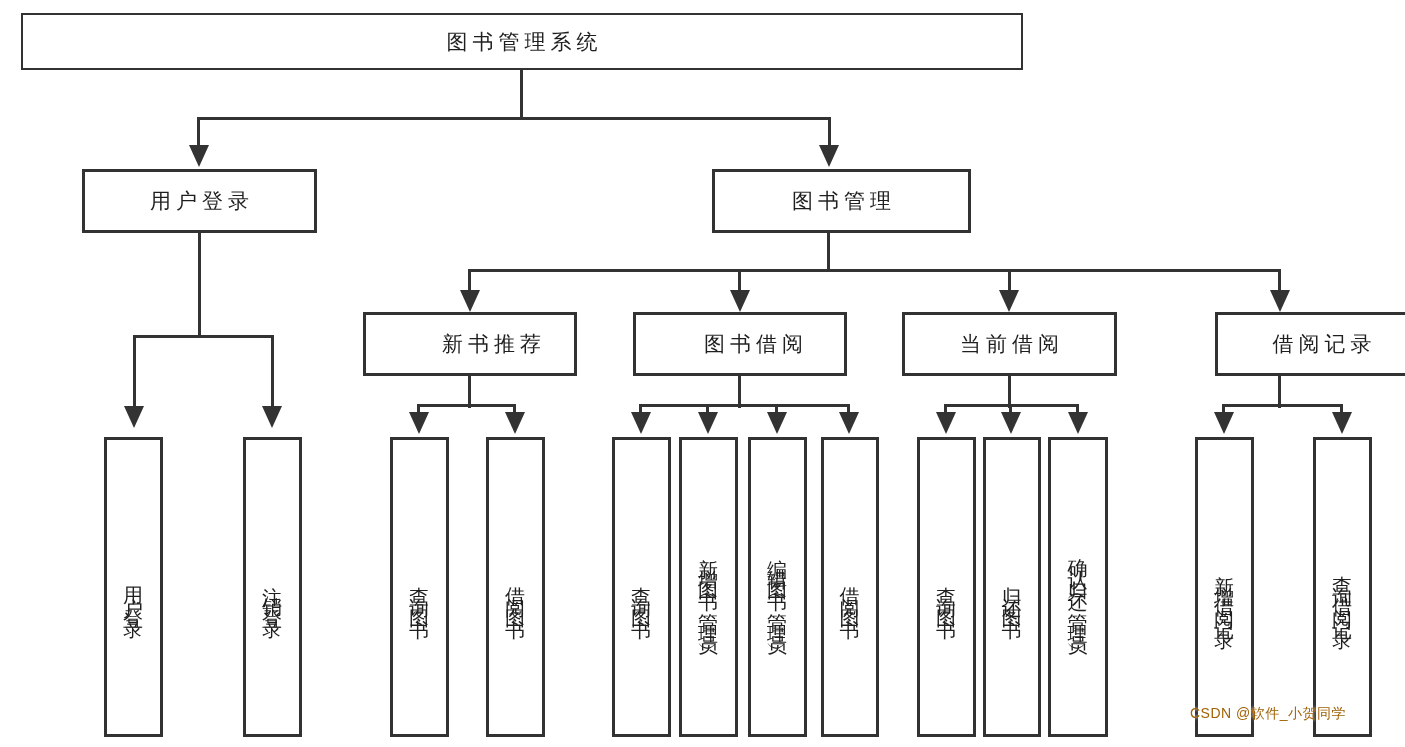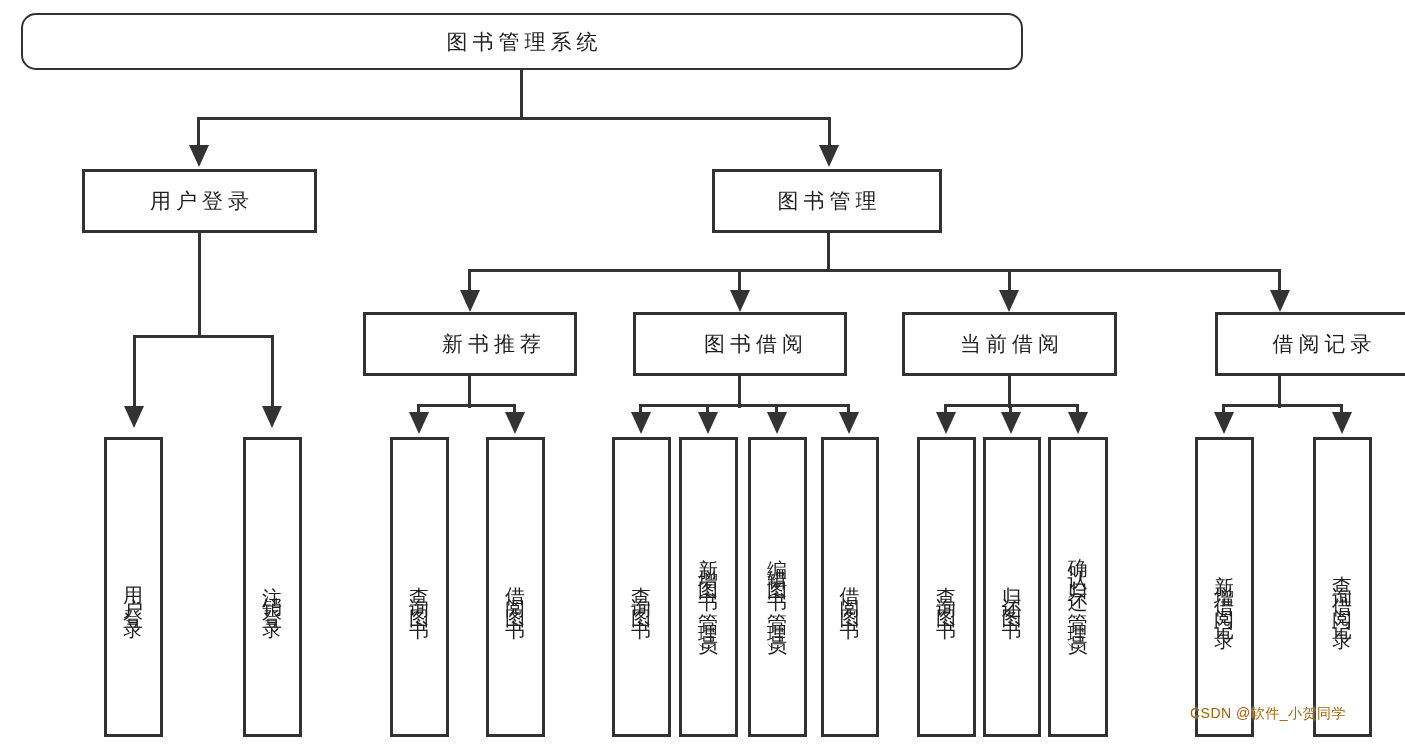--- a/index.html
+++ b/index.html
@@ -11,21 +11,21 @@
   .ln { position:absolute; width:3px; background:#333333; }
   .lh { position:absolute; height:3px; background:#333333; }
   
   .tri { position:absolute; width:0; height:0;
          border-left:10px solid transparent; border-right:10px solid transparent;
          border-top:22px solid #333333; }
   
   .node { position:absolute; box-sizing:border-box; border:3px solid #323232;
           background:#ffffff; display:flex; align-items:center; justify-content:center;
           font-size:21px; letter-spacing:5px; padding-left:5px; white-space:nowrap; }
-  .node.root { border-width:2px;border-radius:15px; }
+  .node.root { border-width:2px; }
   .vnode { padding-left:0; }
   .vnode span { writing-mode:vertical-rl; text-orientation:mixed;
                 font-size:20px; line-height:1; letter-spacing:11px; margin-bottom:-11px; }
   .watermark { position:absolute; left:1190px; top:705px; z-index:5;
                font-size:14px; letter-spacing:0.5px; color:#a16207;
                text-shadow:0 0 3px #ffffff; white-space:nowrap; }
 </style>
 </head>
 <body>
 
@@ -89,21 +89,21 @@
   <div class="tri" style="left:1214px;top:412px;"></div>
   <div class="tri" style="left:1332px;top:412px;"></div>
 
   <div class="node root" style="left:21px;top:13px;width:1002px;height:57px;">
       <span>图书管理系统</span>
     </div>
 
   <div class="node" style="left:82px;top:169px;width:235px;height:64px;">
       <span>用户登录</span>
     </div>
-  <div class="node" style="left:712px;top:169px;width:230px;height:64px;">
+  <div class="node" style="left:712px;top:169px;width:259px;height:64px;">
       <span>图书管理</span>
     </div>
 
   <div class="node" style="left:363px;top:312px;width:214px;height:64px;padding-left:48px;">
       <span>新书推荐</span>
     </div>
   <div class="node" style="left:633px;top:312px;width:214px;height:64px;padding-left:32px;">
       <span>图书借阅</span>
     </div>
   <div class="node" style="left:902px;top:312px;width:215px;height:64px;">

